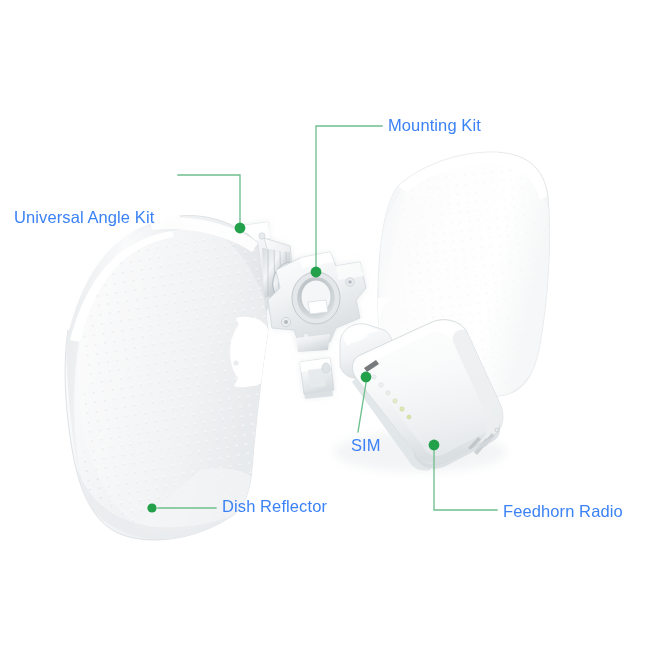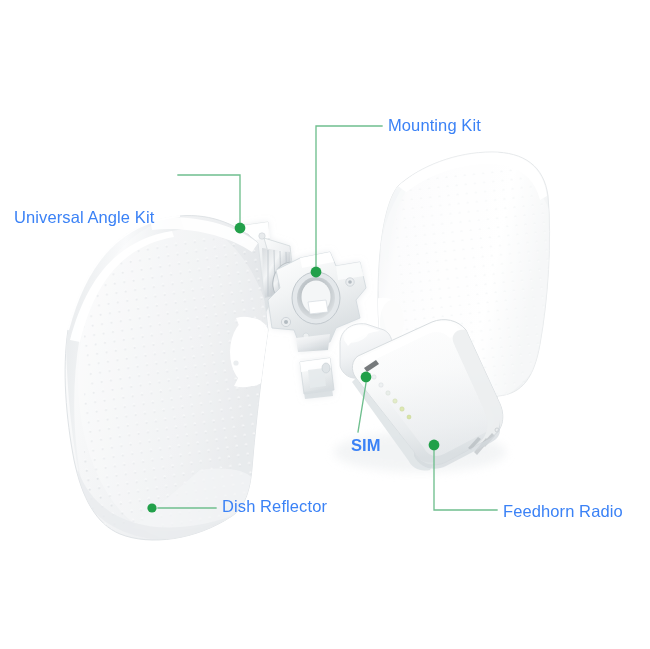--- a/index.html
+++ b/index.html
@@ -25,21 +25,21 @@
     position: absolute;
     color: #3b82f6;
     font-size: 16.5px;
     font-family: "Liberation Sans", sans-serif;
     letter-spacing: .1px;
     white-space: nowrap;
     line-height: 1;
   }
   #lbl-universal { left: 14px;  top: 165px; margin-top: 44px; }
   #lbl-mounting  { left: 388px; top: 117px; }
-  #lbl-sim       { left: 351px; top: 437px; font-weight: bold; }
+  #lbl-sim       { left: 351px; top: 437px; }
   #lbl-dish      { left: 222px; top: 498px; }
   #lbl-feedhorn  { left: 503px; top: 503px; }
 
   
   #leaders {
     position: absolute;
     left: 0; top: 0;
     width: 650px; height: 649px;
     pointer-events: none;
   }

